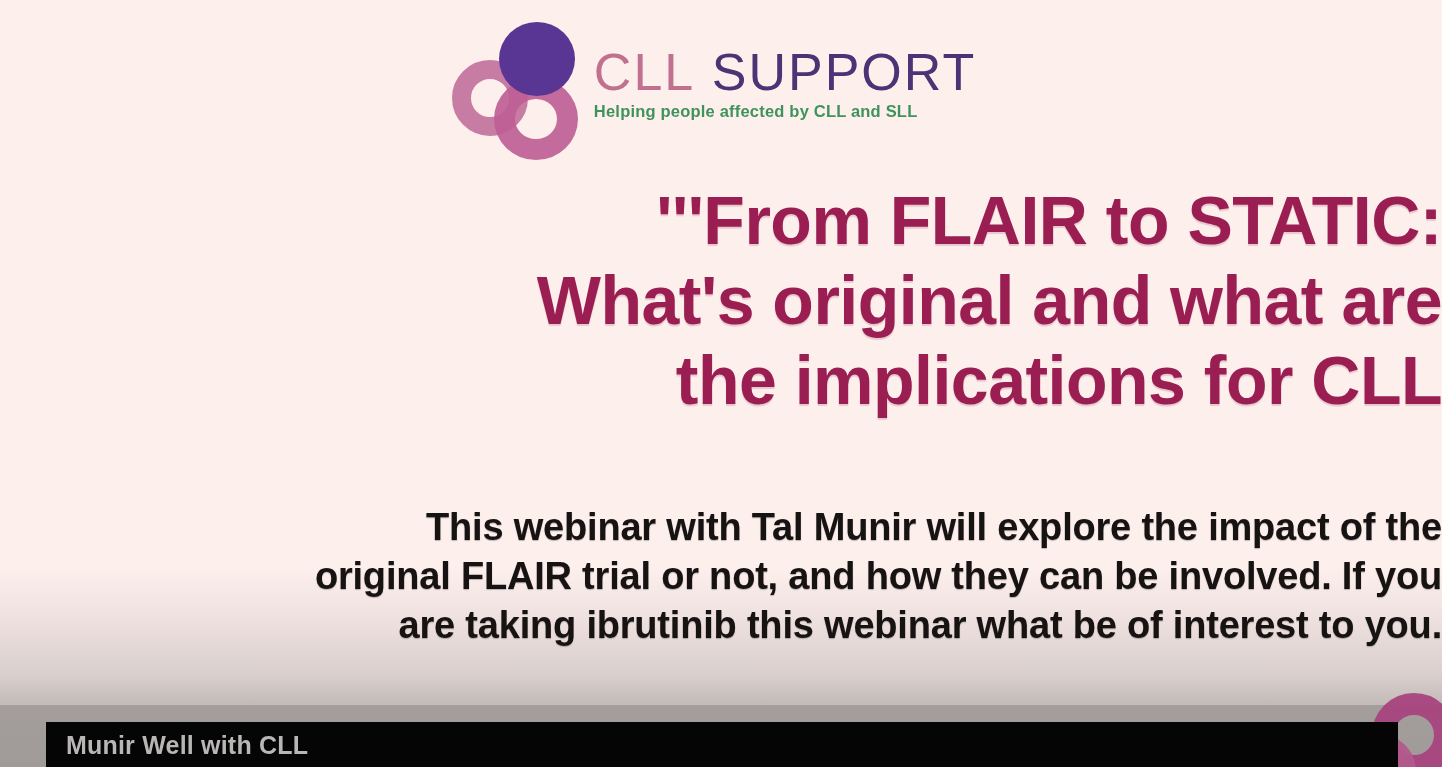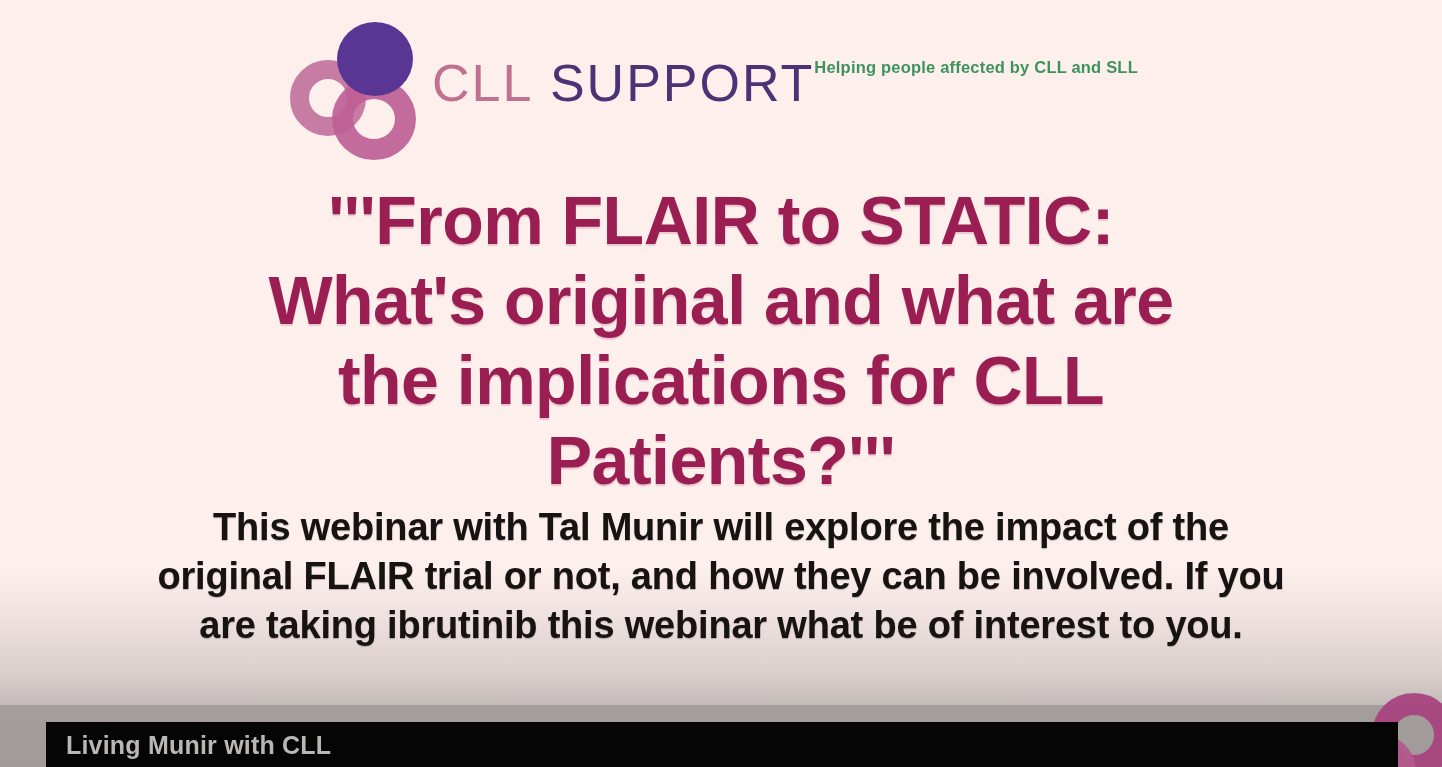--- a/index.html
+++ b/index.html
@@ -80,21 +80,21 @@
   #logo-mark .dot-main {
     position: absolute;
     left: 49px; top: 0px;
     width: 76px; height: 74px;
     border-radius: 50%;
     background: #5a3694;
   }
   #logo-text {
     margin-left: 16px;
     display: flex;
-    flex-direction: row;
+    flex-direction: column;
     align-items: flex-start;
   }
   #wordmark {
     font-size: 52px;
     font-weight: 400;
     letter-spacing: 2px;
     line-height: 1.04;
     white-space: nowrap;
     filter: blur(0.35px);
   }
@@ -110,21 +110,21 @@
     opacity: .82;
     filter: blur(0.5px);
   }
 
   
   #title {
     position: absolute;
     left: 0;
     top: 180px;
     width: 1442px;
-    text-align: center;
+    text-align: right;
     color: #9b1e52;
     font-size: 68px;
     font-weight: bold;
     line-height: 80px;
     letter-spacing: -0.5px;
     text-shadow: 0 2px 1px rgba(120,30,70,.18);
   }
   #title .tline { display: block; white-space: nowrap; }
 
   
@@ -134,21 +134,21 @@
     top: 503px;
     width: 1442px;
     text-align: center;
     color: #171313;
     font-size: 38px;
     font-weight: bold;
     line-height: 49px;
     letter-spacing: -0.2px;
     text-shadow: 0 1px 1px rgba(0,0,0,.25);
   }
-  #body-copy .bline { display: block; white-space: nowrap; }
+  #body-copy .bline { display: block; white-space: nowrap; text-align: right; }
 
   
   #lower-strip {
     position: absolute;
     left: 0; top: 705px;
     width: 1442px; height: 62px;
     background: linear-gradient(to bottom, #a39d9c 0%, #a09a99 100%);
   }
   #corner-logo {
     position: absolute;
@@ -213,32 +213,31 @@
         <div id="tagline">Helping people affected by CLL and SLL</div>
       </div>
 
     </div>
   </div>
 
   <div id="title">
     <span class="tline">'''From FLAIR to STATIC:</span>
     <span class="tline">What's original and what are</span>
     <span class="tline">the implications for CLL</span>
-    <span class="tline">Patients?'''</span>
   </div>
 
   <div id="body-copy">
     <span class="bline">This webinar with Tal Munir will explore the impact of the</span>
     <span class="bline">original FLAIR trial or not, and how they can be involved. If you</span>
     <span class="bline">are taking ibrutinib this webinar what be of interest to you.</span>
   </div>
 
   <div id="lower-strip">
     <div id="corner-logo">
       <div class="c-ring-a"></div>
       <div class="c-ring-b"></div>
     </div>
   </div>
 
   <div id="caption-bar"></div>
-  <div id="caption-text">Living Munir with CLL</div>
+  <div id="caption-text">Munir Well with CLL</div>
 
 </div>
 
 </body></html>

